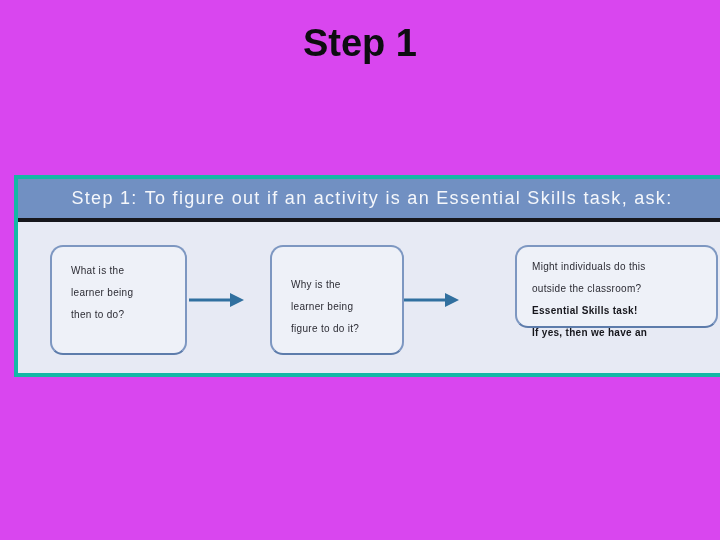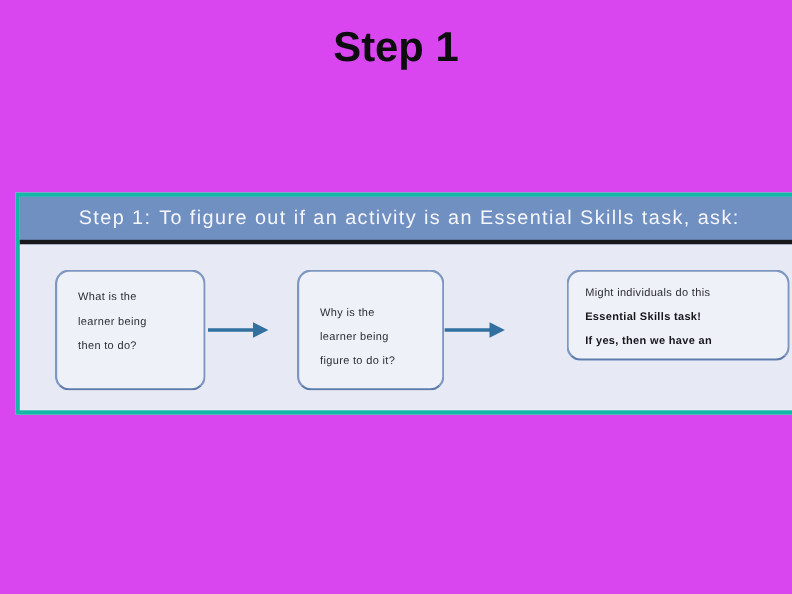--- a/index.html
+++ b/index.html
@@ -102,18 +102,19 @@
       <span class="line">figure to do it?</span>
     </div>
 
     <svg class="flow-arrow arrow-2" viewBox="0 0 56 18" xmlns="http://www.w3.org/2000/svg">
       <line x1="0" y1="9" x2="42" y2="9" stroke="#31709f" stroke-width="3"></line>
       <polygon points="41,2 55,9 41,16" fill="#31709f"></polygon>
     </svg>
 
     <div class="flow-box box-3">
       <span class="line">Might individuals do this</span>
+      <span class="line">outside the classroom?</span>
       <span class="line bold">Essential Skills task!</span>
       <span class="line bold">If yes, then we have an</span>
     </div>
 
   </div>
 </div>
 
 </body></html>

